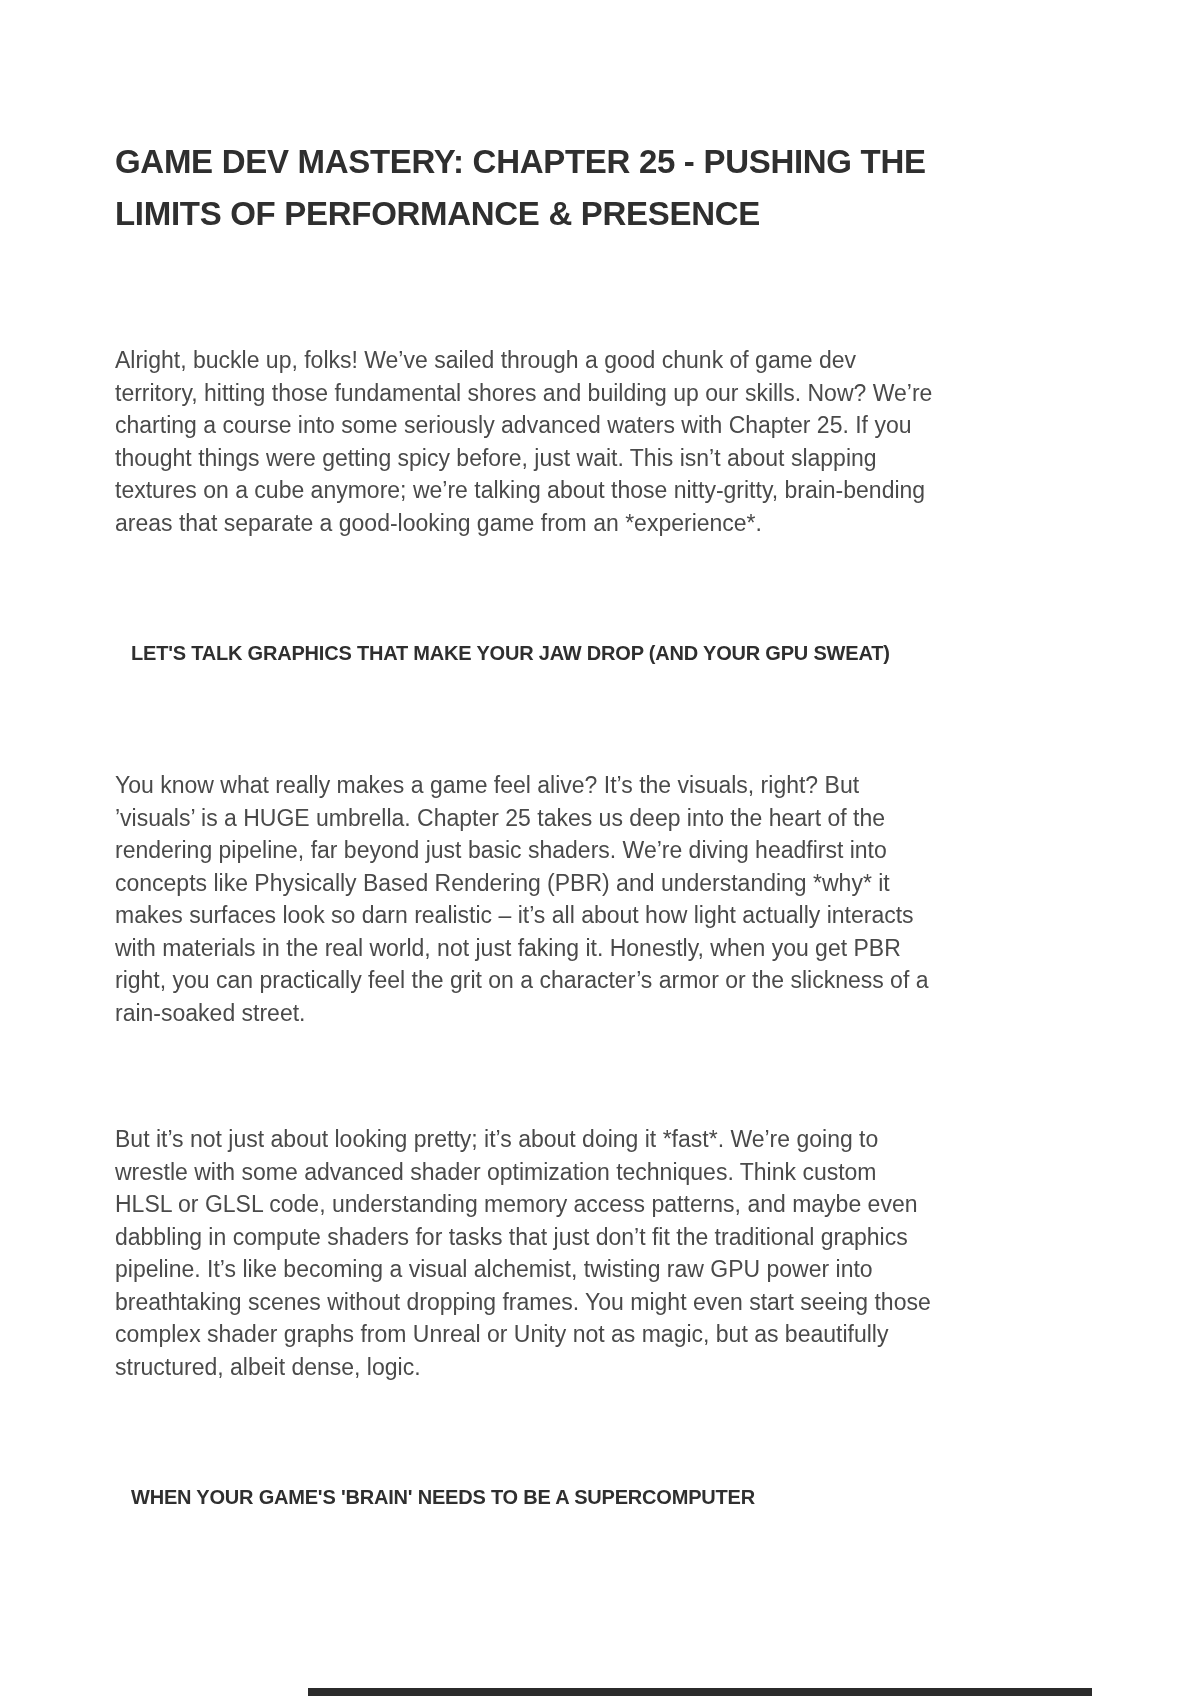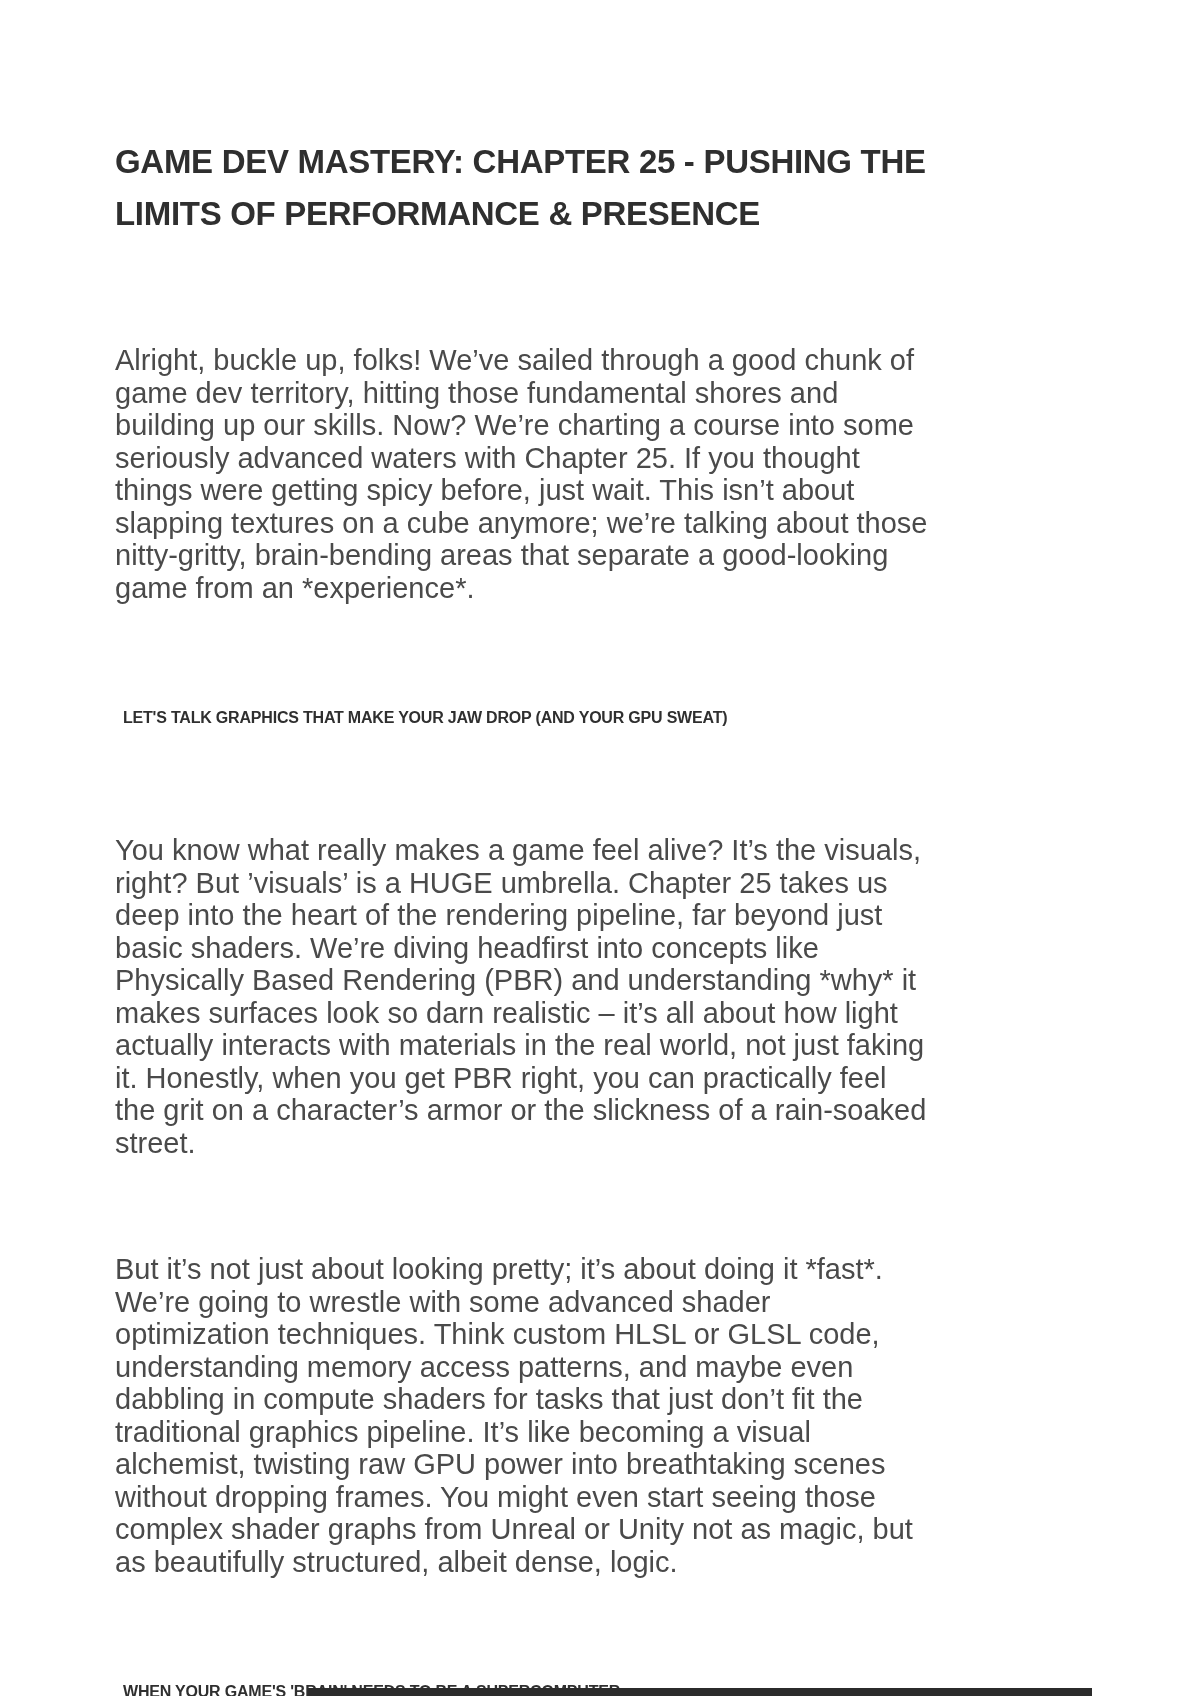--- a/index.html
+++ b/index.html
@@ -22,30 +22,30 @@
   }
   .doc h1 {
     margin: 0;
     font-size: 33px;
     line-height: 52px;
     font-weight: 700;
     letter-spacing: -0.3px;
     color: #2f2f2f;
   }
   .doc h2 {
-    margin: 8px;
-    font-size: 16px;
+    margin: 16px;
+    font-size: 20px;
     line-height: 44px;
     font-weight: 700;
     letter-spacing: -0.2px;
     color: #2f2f2f;
   }
   .doc p {
     margin: 0;
-    font-size: 29px;
+    font-size: 23px;
     line-height: 32.5px;
     font-weight: 400;
     color: #4a4a4a;
   }
   .gap-title   { margin-top: 104px !important; }
   .gap-section { margin-top: 92px  !important; }
   .gap-para    { margin-top: 94px  !important; }
   .truncated-dark-block {
     position: absolute;
     left: 308px;

